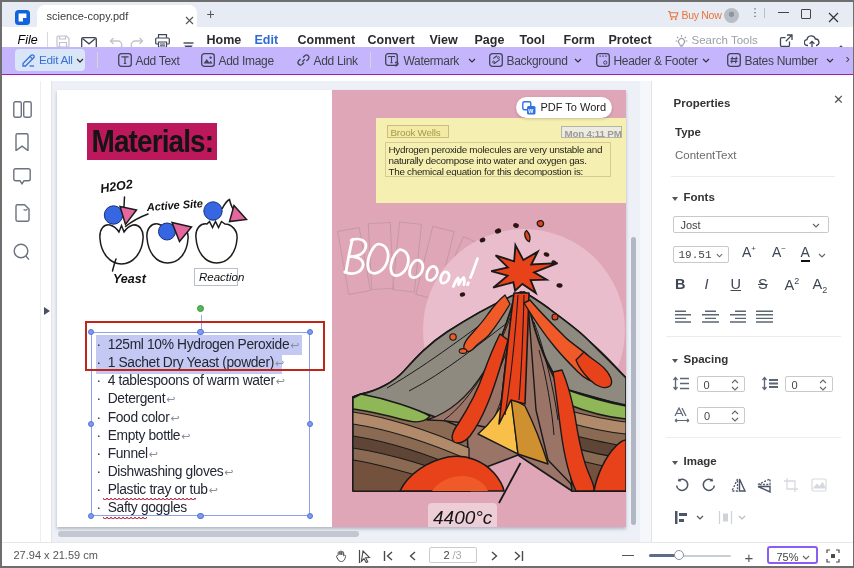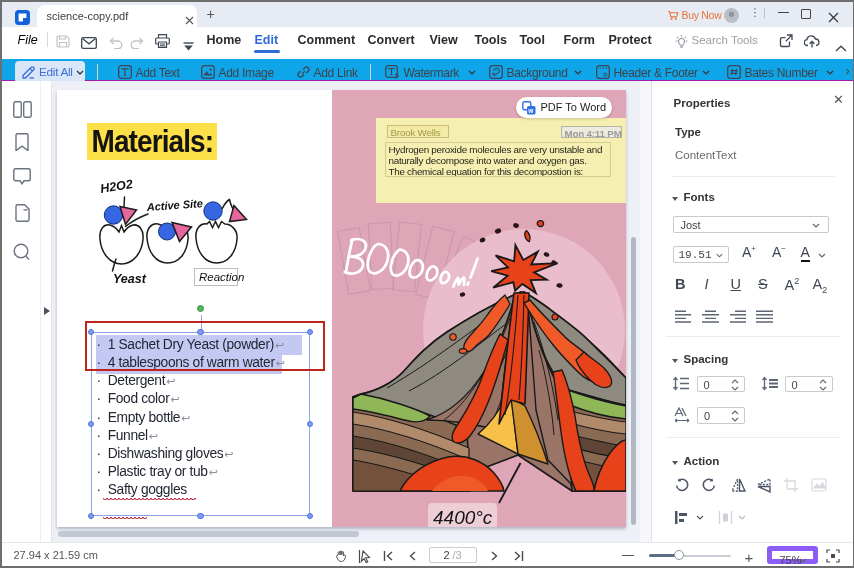--- a/index.html
+++ b/index.html
@@ -24,38 +24,38 @@
   
   .menubar { position:absolute; left:0; top:25px; width:100%; height:26px; background:#fff; }
   .mitem { position:absolute; top:6px; font-size:12.5px; color:#2b2b2b; font-weight:700; }
   .mfile { font-weight:400; color:#000000;font-style:italic; }
   .msep { position:absolute; top:5px; width:1px; height:15px; background:#d8d8d8; }
   .medit { color:#2e6bd4; }
   .medituline { position:absolute; left:252px; top:48px; width:26px; height:2.5px; background:#2e6bd4; border-radius:2px; }
   .mico { position:absolute; top:4px; }
   .msearch { position:absolute; left:690px; top:7px; font-size:11.5px; color:#9aa0a8; }
   
-  .toolbar { position:absolute; left:0; top:57px; width:100%; height:28px; background:#0ea5e9; border-bottom:7px solid #a21caf; }
+  .toolbar { position:absolute; left:0; top:45px; width:100%; height:28px; background:#c4b5fd; border-bottom:1px solid #a21caf; }
   .editall { position:absolute; left:13px; top:2px; width:70px; height:22px; background:#d9e6f8; border-radius:4px; }
   .tbtxt { position:absolute; top:6.5px; font-size:12px; letter-spacing:-0.3px; color:#3f4348; }
   .tbsep { position:absolute; top:5px; width:1px; height:16px; background:#d5d5d5; }
   .tbico { position:absolute; top:6px; }
   
   .main { position:absolute; left:0; top:79px; width:100%; height:461px; background:#edf0f6; }
   .sidebar { position:absolute; left:0; top:0; width:50px; height:461px; background:#fff; border-right:1px solid #e2e4e8; }
   .sideline { position:absolute; left:38.5px; top:0; width:1px; height:461px; background:#eceef0; }
   .collapse { position:absolute; left:42px; top:226px; width:0; height:0; border-left:6px solid #4a5260; border-top:4.5px solid transparent; border-bottom:4.5px solid transparent; }
   .sicon { position:absolute; left:11px; }
   
   .page { position:absolute; left:55.5px; top:9px; width:568.5px; height:437px; background:#fff; box-shadow:0 2px 3px rgba(120,128,148,.5); }
   .pinkhalf { position:absolute; left:275px; top:0; width:293.5px; height:437px; background:#dfa6b7; overflow:hidden; }
   .hscroll { position:absolute; left:56px; top:450px; width:301px; height:6px; border-radius:3px; background:#c2c7d0; }
   .vscroll { position:absolute; left:629.5px; top:156px; width:5px; height:288px; border-radius:2.5px; background:#b2b8c3; }
   
-  .matbox { position:absolute; left:29.5px; top:33px; width:130px; height:37px; background:#fde047; }
+  .matbox { position:absolute; left:29.5px; top:33px; width:130px; height:37px; background:#be185d; }
   .matbox span { position:absolute; left:5px; top:3px; font-size:28px; font-weight:700; color:#141414; letter-spacing:-0.9px; transform:scaleY(1.15); transform-origin:0 0; margin-top:-3px; }
   .mlist { position:absolute; left:39.5px; top:246px; font-size:13.8px; letter-spacing:-0.35px; color:#232733; white-space:nowrap; }
   .mlist div { height:18.15px; line-height:18.15px; }
   .mlist .ret { color:#8a8f9a; font-size:11px; margin-left:1px; }
   .selhl { position:absolute; background:rgba(148,156,233,.55); }
   .redrect { position:absolute; left:27.5px; top:230.5px; width:240px; height:50px; border:2px solid #bf261a; }
   .bbox { position:absolute; border:1px solid #8ea2ea; }
   .handle { position:absolute; width:6.5px; height:6.5px; border-radius:50%; background:#7f9bf0; border:1px solid #5171d8; }
   .ghandle { position:absolute; width:7px; height:7px; border-radius:50%; background:#55b65a; border:1px solid #3d9442; }
   .squig { position:absolute; height:2px;
@@ -162,21 +162,21 @@
             <path d="M6.5 0v1.8M2 1.9 3.2 3.2M11 1.9 9.8 3.2M0.6 6h1.8M10.6 6h1.8"></path>
             <path d="M4.3 8.6a3 3 0 1 1 4.4 0c-.5.5-.8 1-.8 1.6H5.1c0-.6-.3-1.1-.8-1.6z"></path>
             <path d="M5.2 11.2h2.6M5.6 12.6h1.8"></path>
           </g>
         </svg></div>
     <span class="mitem" style="left:205px">Home</span>
     <span class="mitem medit" style="left:253px">Edit</span>
     <span class="mitem" style="left:296px">Comment</span>
     <span class="mitem" style="left:366px">Convert</span>
     <span class="mitem" style="left:428px">View</span>
-    <span class="mitem" style="left:473px">Tools</span>
+    <span class="mitem" style="left:473px">Page</span>
     <span class="mitem" style="left:518px">Tool</span>
     <span class="mitem" style="left:562px">Form</span>
     <span class="mitem" style="left:607px">Protect</span>
     <span class="msearch">Search Tools</span>
   </div>
   <div class="medituline"></div>
 
   <div class="toolbar">
     <div class="editall">
       <svg width="15" height="15" viewBox="0 0 15 15" style="position:absolute;left:6px;top:3.5px;">
@@ -308,20 +308,21 @@
         <text x="9" y="18" font-size="12.5" font-weight="700" font-style="italic" fill="#111" transform="rotate(-9 9 18)" font-family="Liberation Sans">H2O2</text>
         <text x="55" y="36" font-size="11" font-weight="700" font-style="italic" fill="#111" transform="rotate(-4 55 36)" font-family="Liberation Sans">Active Site</text>
         <text x="21" y="108" font-size="12.5" font-weight="700" font-style="italic" fill="#111" font-family="Liberation Sans">Yeast</text>
         <rect x="102.5" y="93.5" width="43" height="17" fill="#fff" stroke="#b9bfc6" stroke-width="1"></rect>
         <text x="107" y="106" font-size="11.5" font-style="italic" fill="#111" font-family="Liberation Sans">Reaction</text>
       </svg>
 
       <div class="selhl" style="left:38.5px; top:244.8px; width:206.7px; height:19.8px;"></div>
       <div class="selhl" style="left:38.5px; top:264.6px; width:186.9px; height:19.8px;"></div>
       <div class="mlist">
+        <div>·&nbsp;&nbsp;125ml 10% Hydrogen Peroxide<span class="ret">↩</span></div>
         <div>·&nbsp;&nbsp;1 Sachet Dry Yeast (powder)<span class="ret">↩</span></div>
         <div>·&nbsp;&nbsp;4 tablespoons of warm water<span class="ret">↩</span></div>
         <div>·&nbsp;&nbsp;Detergent<span class="ret">↩</span></div>
         <div>·&nbsp;&nbsp;Food color<span class="ret">↩</span></div>
         <div>·&nbsp;&nbsp;Empty bottle<span class="ret">↩</span></div>
         <div>·&nbsp;&nbsp;Funnel<span class="ret">↩</span></div>
         <div>·&nbsp;&nbsp;Dishwashing gloves<span class="ret">↩</span></div>
         <div>·&nbsp;&nbsp;Plastic tray or tub<span class="ret">↩</span></div>
         <div>·&nbsp;&nbsp;Safty goggles</div>
       </div>
@@ -573,21 +574,21 @@
           </g>
         </svg></div>
     <div class="pspin" style="left:45px; top:326px;">
         <svg width="8" height="12" viewBox="0 0 8 12" style="position:absolute;right:5px;top:2px;">
           <path d="M1 4 4 1l3 3" stroke="#666" fill="none" stroke-width="1.1"></path>
           <path d="M1 8l3 3 3-3" stroke="#666" fill="none" stroke-width="1.1"></path>
         </svg>
       </div>
     <div class="psep" style="top:355.5px; left:14px; width:175px;"></div>
     <div class="ptri" style="left:20px; top:380px;"></div>
-    <div class="plabel" style="left:31.5px; top:373.5px;">Action</div>
+    <div class="plabel" style="left:31.5px; top:373.5px;">Image</div>
     <div class="pact" style="left:22px; top:396px;"><svg width="16" height="16" viewBox="0 0 16 16">
           <path d="M4.2 3.8A5.6 5.6 0 1 1 2.6 8.6" fill="none" stroke="#4c5668" stroke-width="1.5"></path>
           <path d="M4.6 1.2 4.4 4.6 7.6 4.2z" fill="#4c5668"></path>
         </svg></div>
     <div class="pact" style="left:49px; top:396px;"><svg width="16" height="16" viewBox="0 0 16 16">
           <path d="M11.8 3.8A5.6 5.6 0 1 0 13.4 8.6" fill="none" stroke="#4c5668" stroke-width="1.5"></path>
           <path d="M11.4 1.2 11.6 4.6 8.4 4.2z" fill="#4c5668"></path>
         </svg></div>
     <div class="pact" style="left:78px; top:396px;"><svg width="17" height="16" viewBox="0 0 17 16">
           <path d="M7.5 2 2 14h5.5z" fill="none" stroke="#4c5668" stroke-width="1.3" stroke-dasharray="2 1.4"></path>
@@ -651,21 +652,21 @@
           <path d="M1 1l4.5 4L1 9" fill="none" stroke="#4a4a4a" stroke-width="1.4"></path>
         </svg></div>
     <div class="sico2" style="left:512px; top:8px;"><svg width="10" height="10" viewBox="0 0 10 10">
           <path d="M1 1l4.5 4L1 9M8.5 0v10" fill="none" stroke="#4a4a4a" stroke-width="1.4"></path>
         </svg></div>
     <div style="position:absolute; left:620px; top:11.5px; width:12px; height:1.5px; background:#555;"></div>
     <div style="position:absolute; left:647px; top:11.5px; width:82px; height:2px; background:#c9cdd4; border-radius:1px;"></div>
     <div style="position:absolute; left:647px; top:11px; width:31px; height:3px; background:#5d6c87; border-radius:1.5px;"></div>
     <div style="position:absolute; left:672px; top:6.5px; width:10px; height:10px; background:#fff; border:1.3px solid #8b93a2; border-radius:50%;"></div>
     <div style="position:absolute; left:743px; top:6px; font-size:15px; color:#555;">+</div>
-    <div style="position:absolute; left:765px; top:3px; width:51px; height:17.5px; border:5px solid #8b5cf6; border-radius:3px;">
+    <div style="position:absolute; left:765px; top:3px; width:51px; height:17.5px; border:2px solid #8b5cf6; border-radius:3px;">
       <span style="position:absolute; left:8px; top:2.5px; font-size:11px; color:#444;">75%</span>
       <svg width="8" height="5" viewBox="0 0 8 5" style="position:absolute;right:6px;top:7px;">
           <path d="M1 1l3 3 3-3" stroke="#666" fill="none" stroke-width="1.2"></path>
         </svg>
     </div>
     <div class="sico2" style="left:824px; top:5.5px;"><svg width="14" height="14" viewBox="0 0 14 14">
           <g stroke="#4a4a4a" stroke-width="1.2" fill="none">
             <path d="M1 4V1h3M10 1h3v3M13 10v3h-3M4 13H1v-3"></path>
           </g>
           <rect x="5" y="5" width="4" height="4" fill="#4a4a4a" rx="0.5"></rect>

